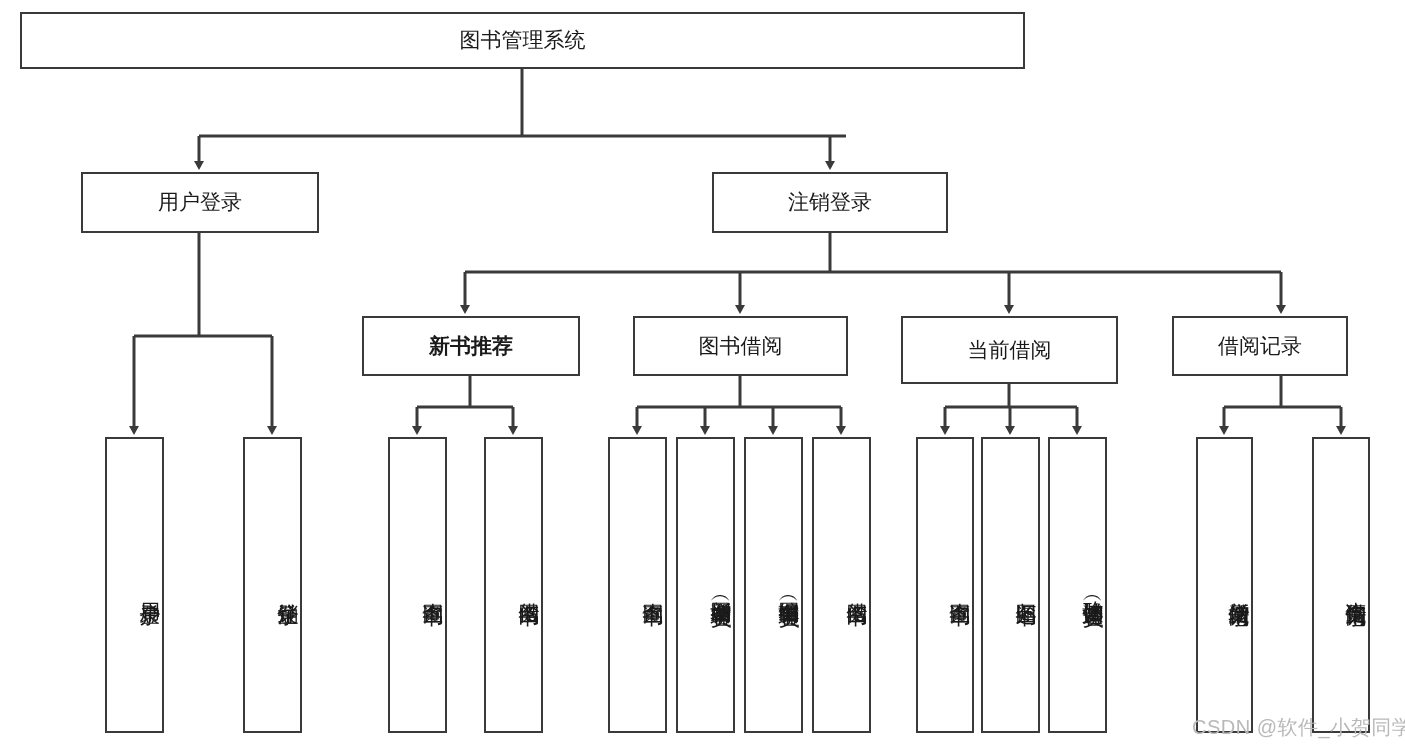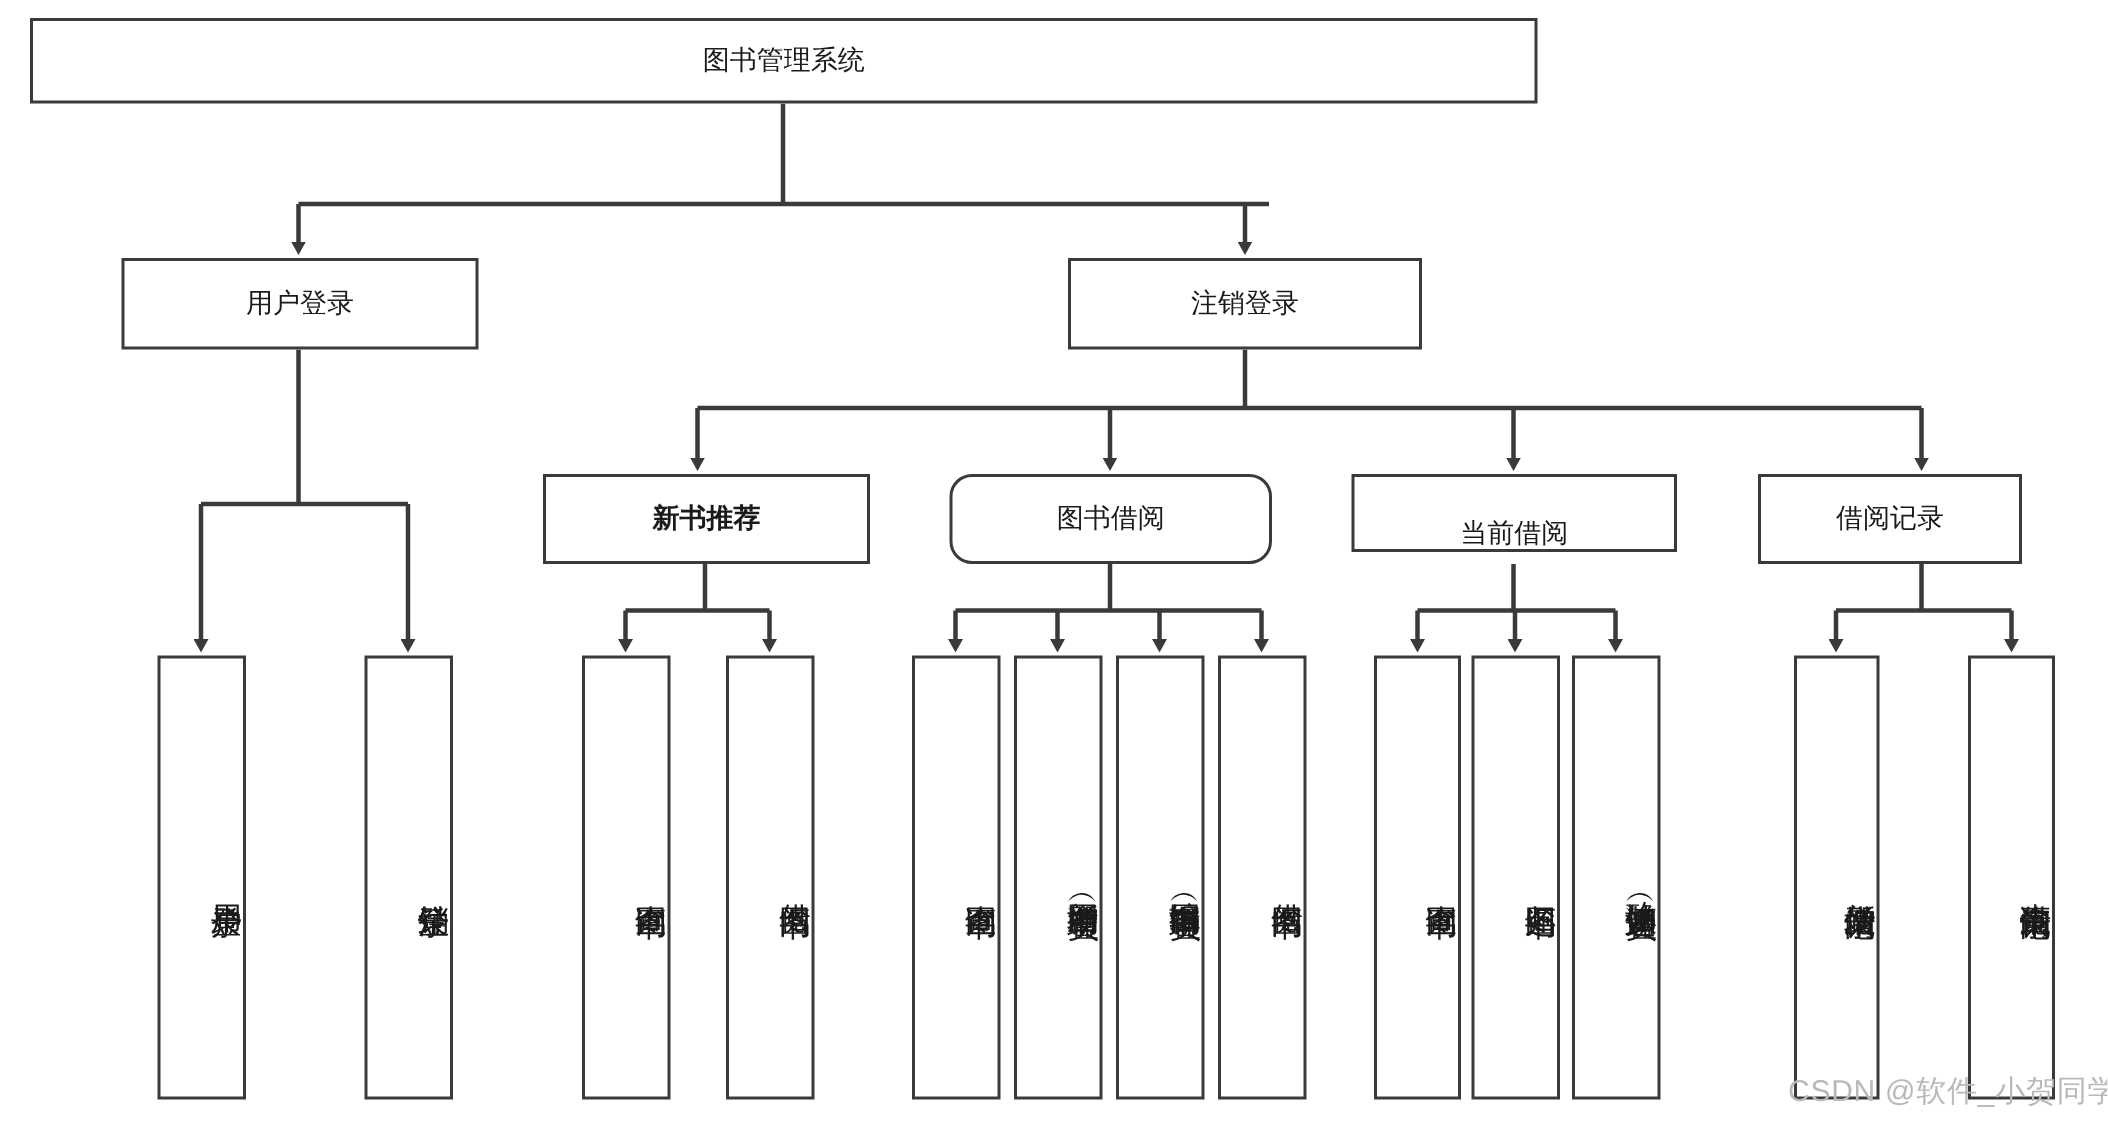--- a/index.html
+++ b/index.html
@@ -30,21 +30,21 @@
     border: 2px solid #3a3a3a;
     background: #ffffff;
     display: flex;
     align-items: center;
     justify-content: center;
     color: #1a1a1a;
     line-height: 1.18;
     text-align: center;
   }
   .node.horiz {
-    font-size: 18px;
+    font-size: 21px;
   }
   .node.vert {
     writing-mode: vertical-rl;
     text-orientation: upright;
     font-size: 21px;
     letter-spacing: 1px;
     align-items: flex-start;
     justify-content: center;
     padding-top: 6px;
   }
@@ -134,24 +134,24 @@
   <div class="node horiz" id="node-l1-0" style="left: 81px; top: 172px; width: 238px; height: 61px;">
     <span class="nlabel">用户登录</span>
   </div>
   <div class="node horiz" id="node-l1-1" style="left: 712px; top: 172px; width: 236px; height: 61px;">
     <span class="nlabel">注销登录</span>
   </div>
 
   <div class="node horiz" id="node-l2-0" style="left: 362px; top: 316px; width: 218px; height: 60px; font-weight: bold;">
     <span class="nlabel">新书推荐</span>
   </div>
-  <div class="node horiz" id="node-l2-1" style="left: 633px; top: 316px; width: 215px; height: 60px; border-radius: 15px;">
+  <div class="node horiz" id="node-l2-1" style="left: 633px; top: 316px; width: 215px; height: 60px;">
     <span class="nlabel">图书借阅</span>
   </div>
-  <div class="node horiz" id="node-l2-2" style="left: 901px; top: 316px; width: 217px; height: 52px; align-items: flex-end;">
+  <div class="node horiz" id="node-l2-2" style="left: 901px; top: 316px; width: 217px; height: 68px;">
     <span class="nlabel">当前借阅</span>
   </div>
   <div class="node horiz" id="node-l2-3" style="left: 1172px; top: 316px; width: 176px; height: 60px;">
     <span class="nlabel">借阅记录</span>
   </div>
 
   <div class="node vert" id="node-leaf-0" style="left: 105px; top: 437px; width: 59px; height: 296px;">
     <span class="nlabel">用户登录</span>
   </div>
   <div class="node vert" id="node-leaf-1" style="left: 243px; top: 437px; width: 59px; height: 296px;">

